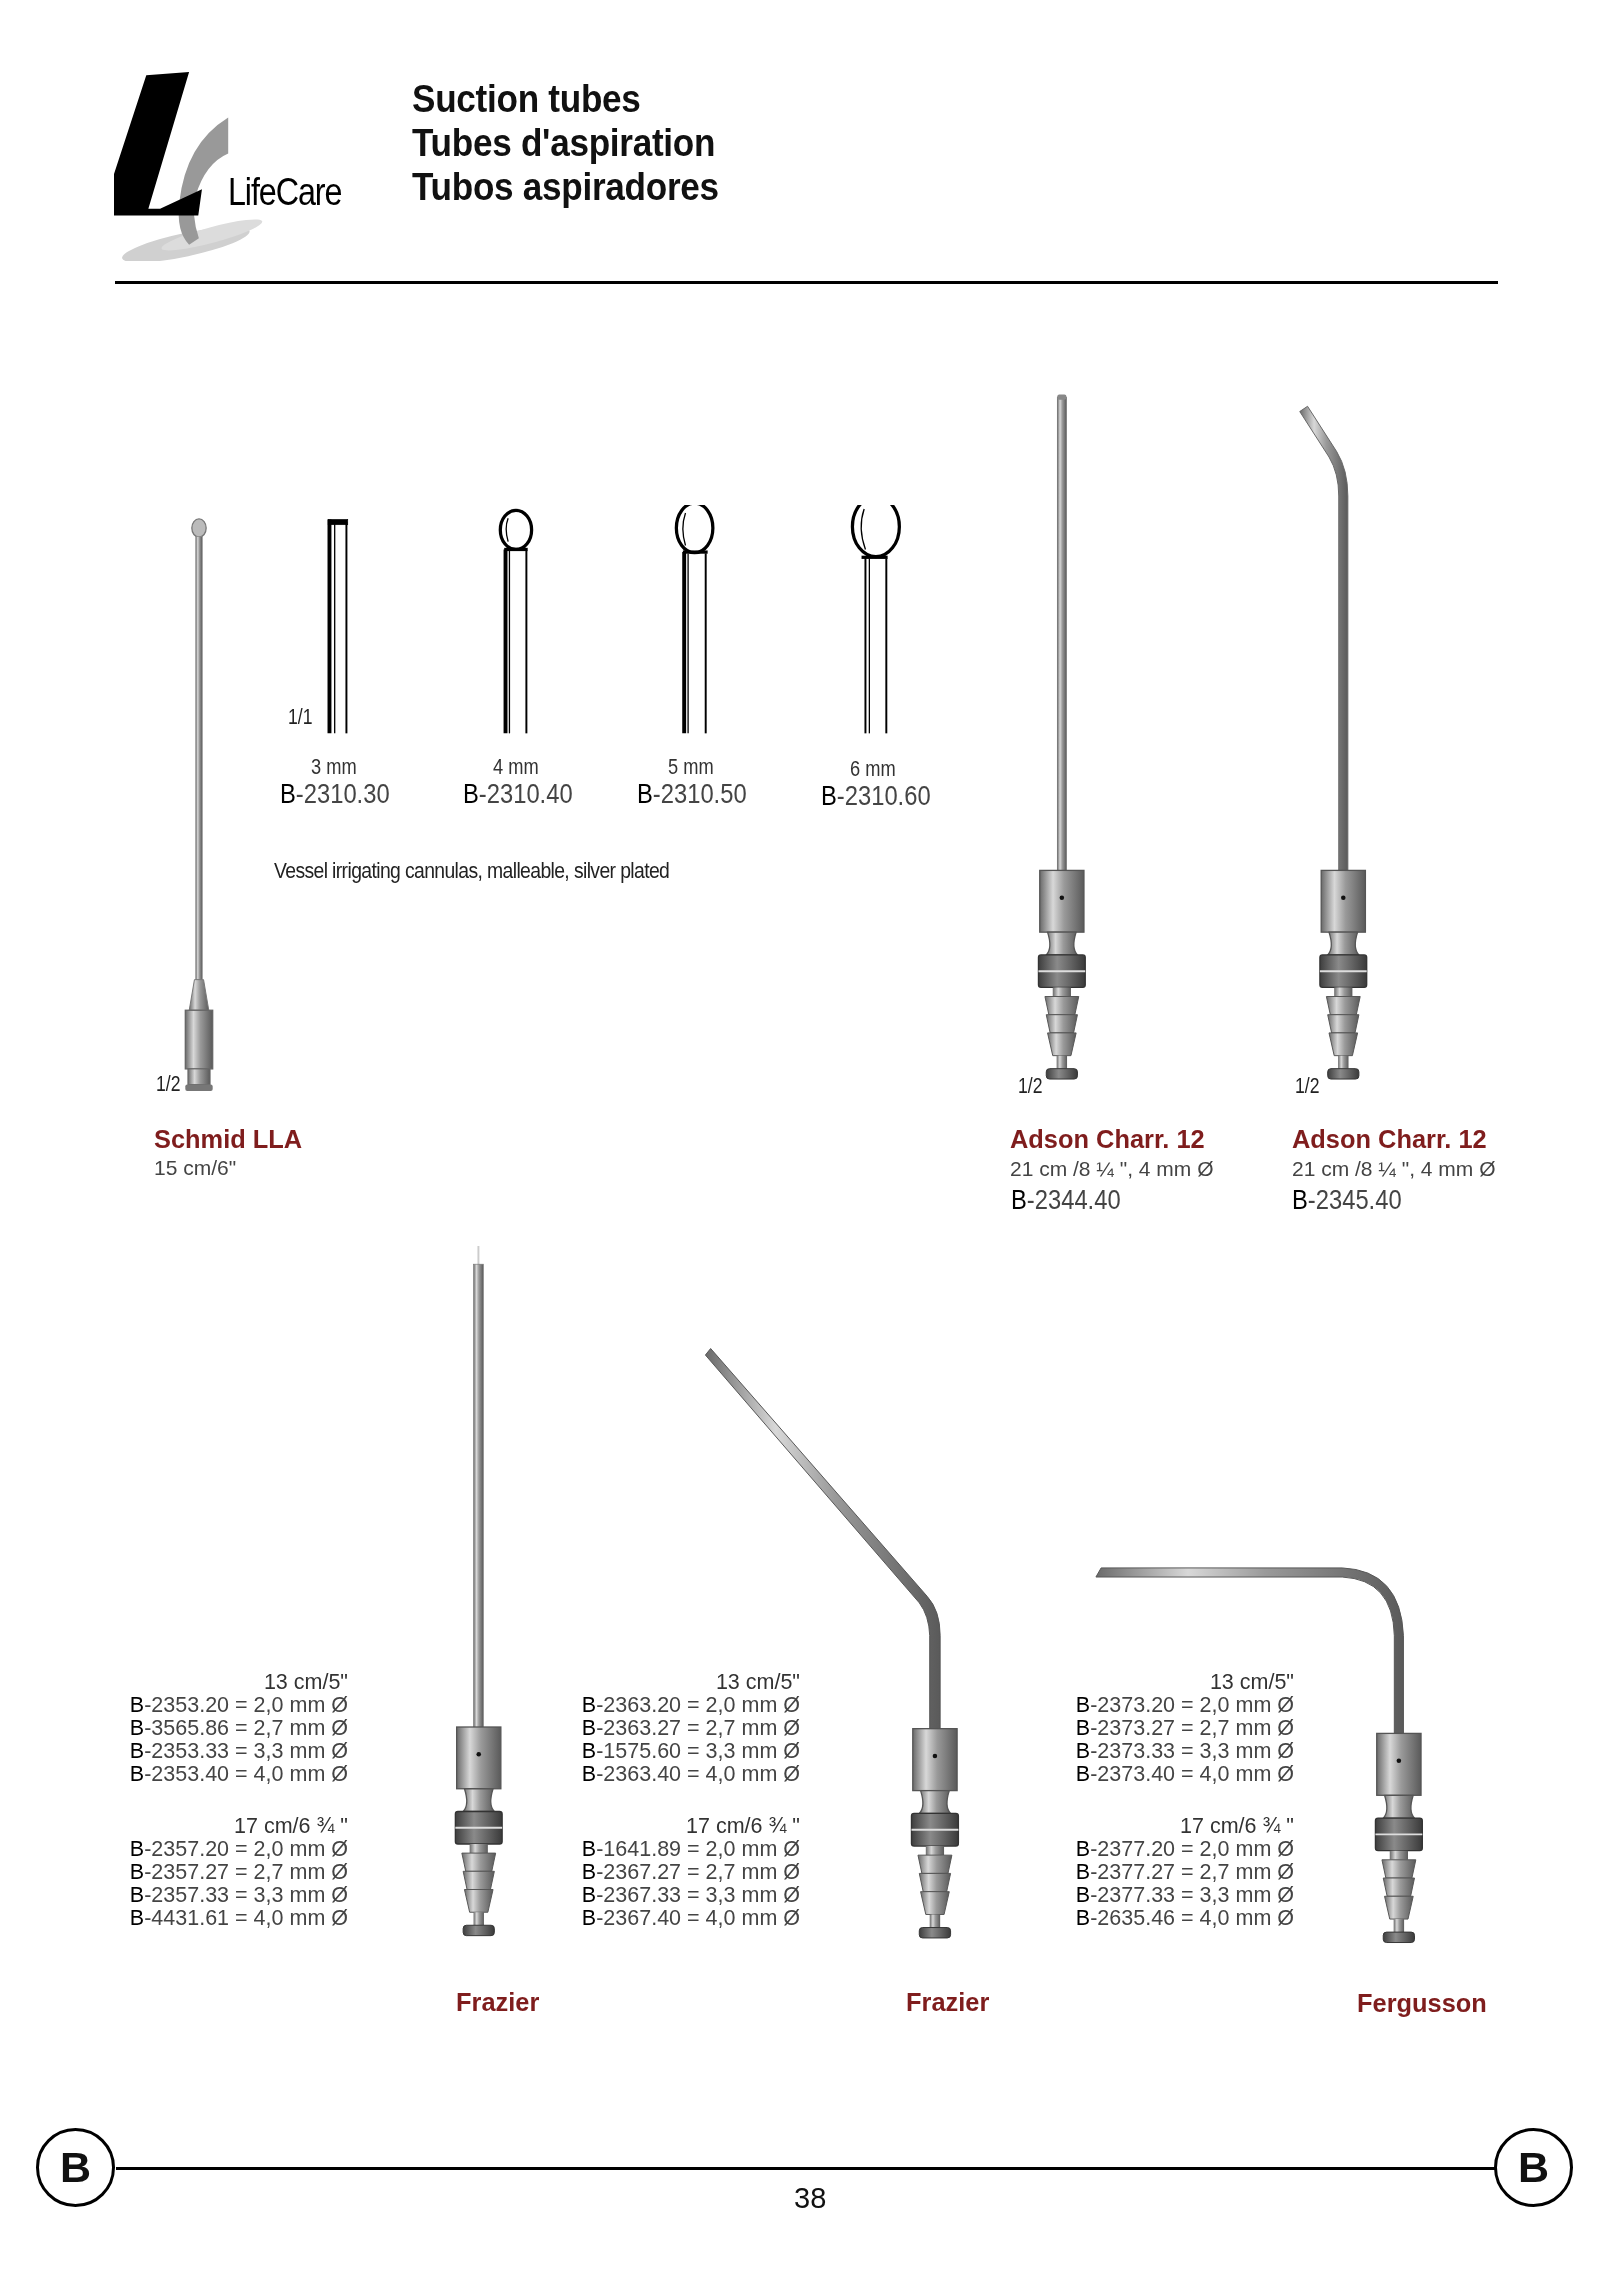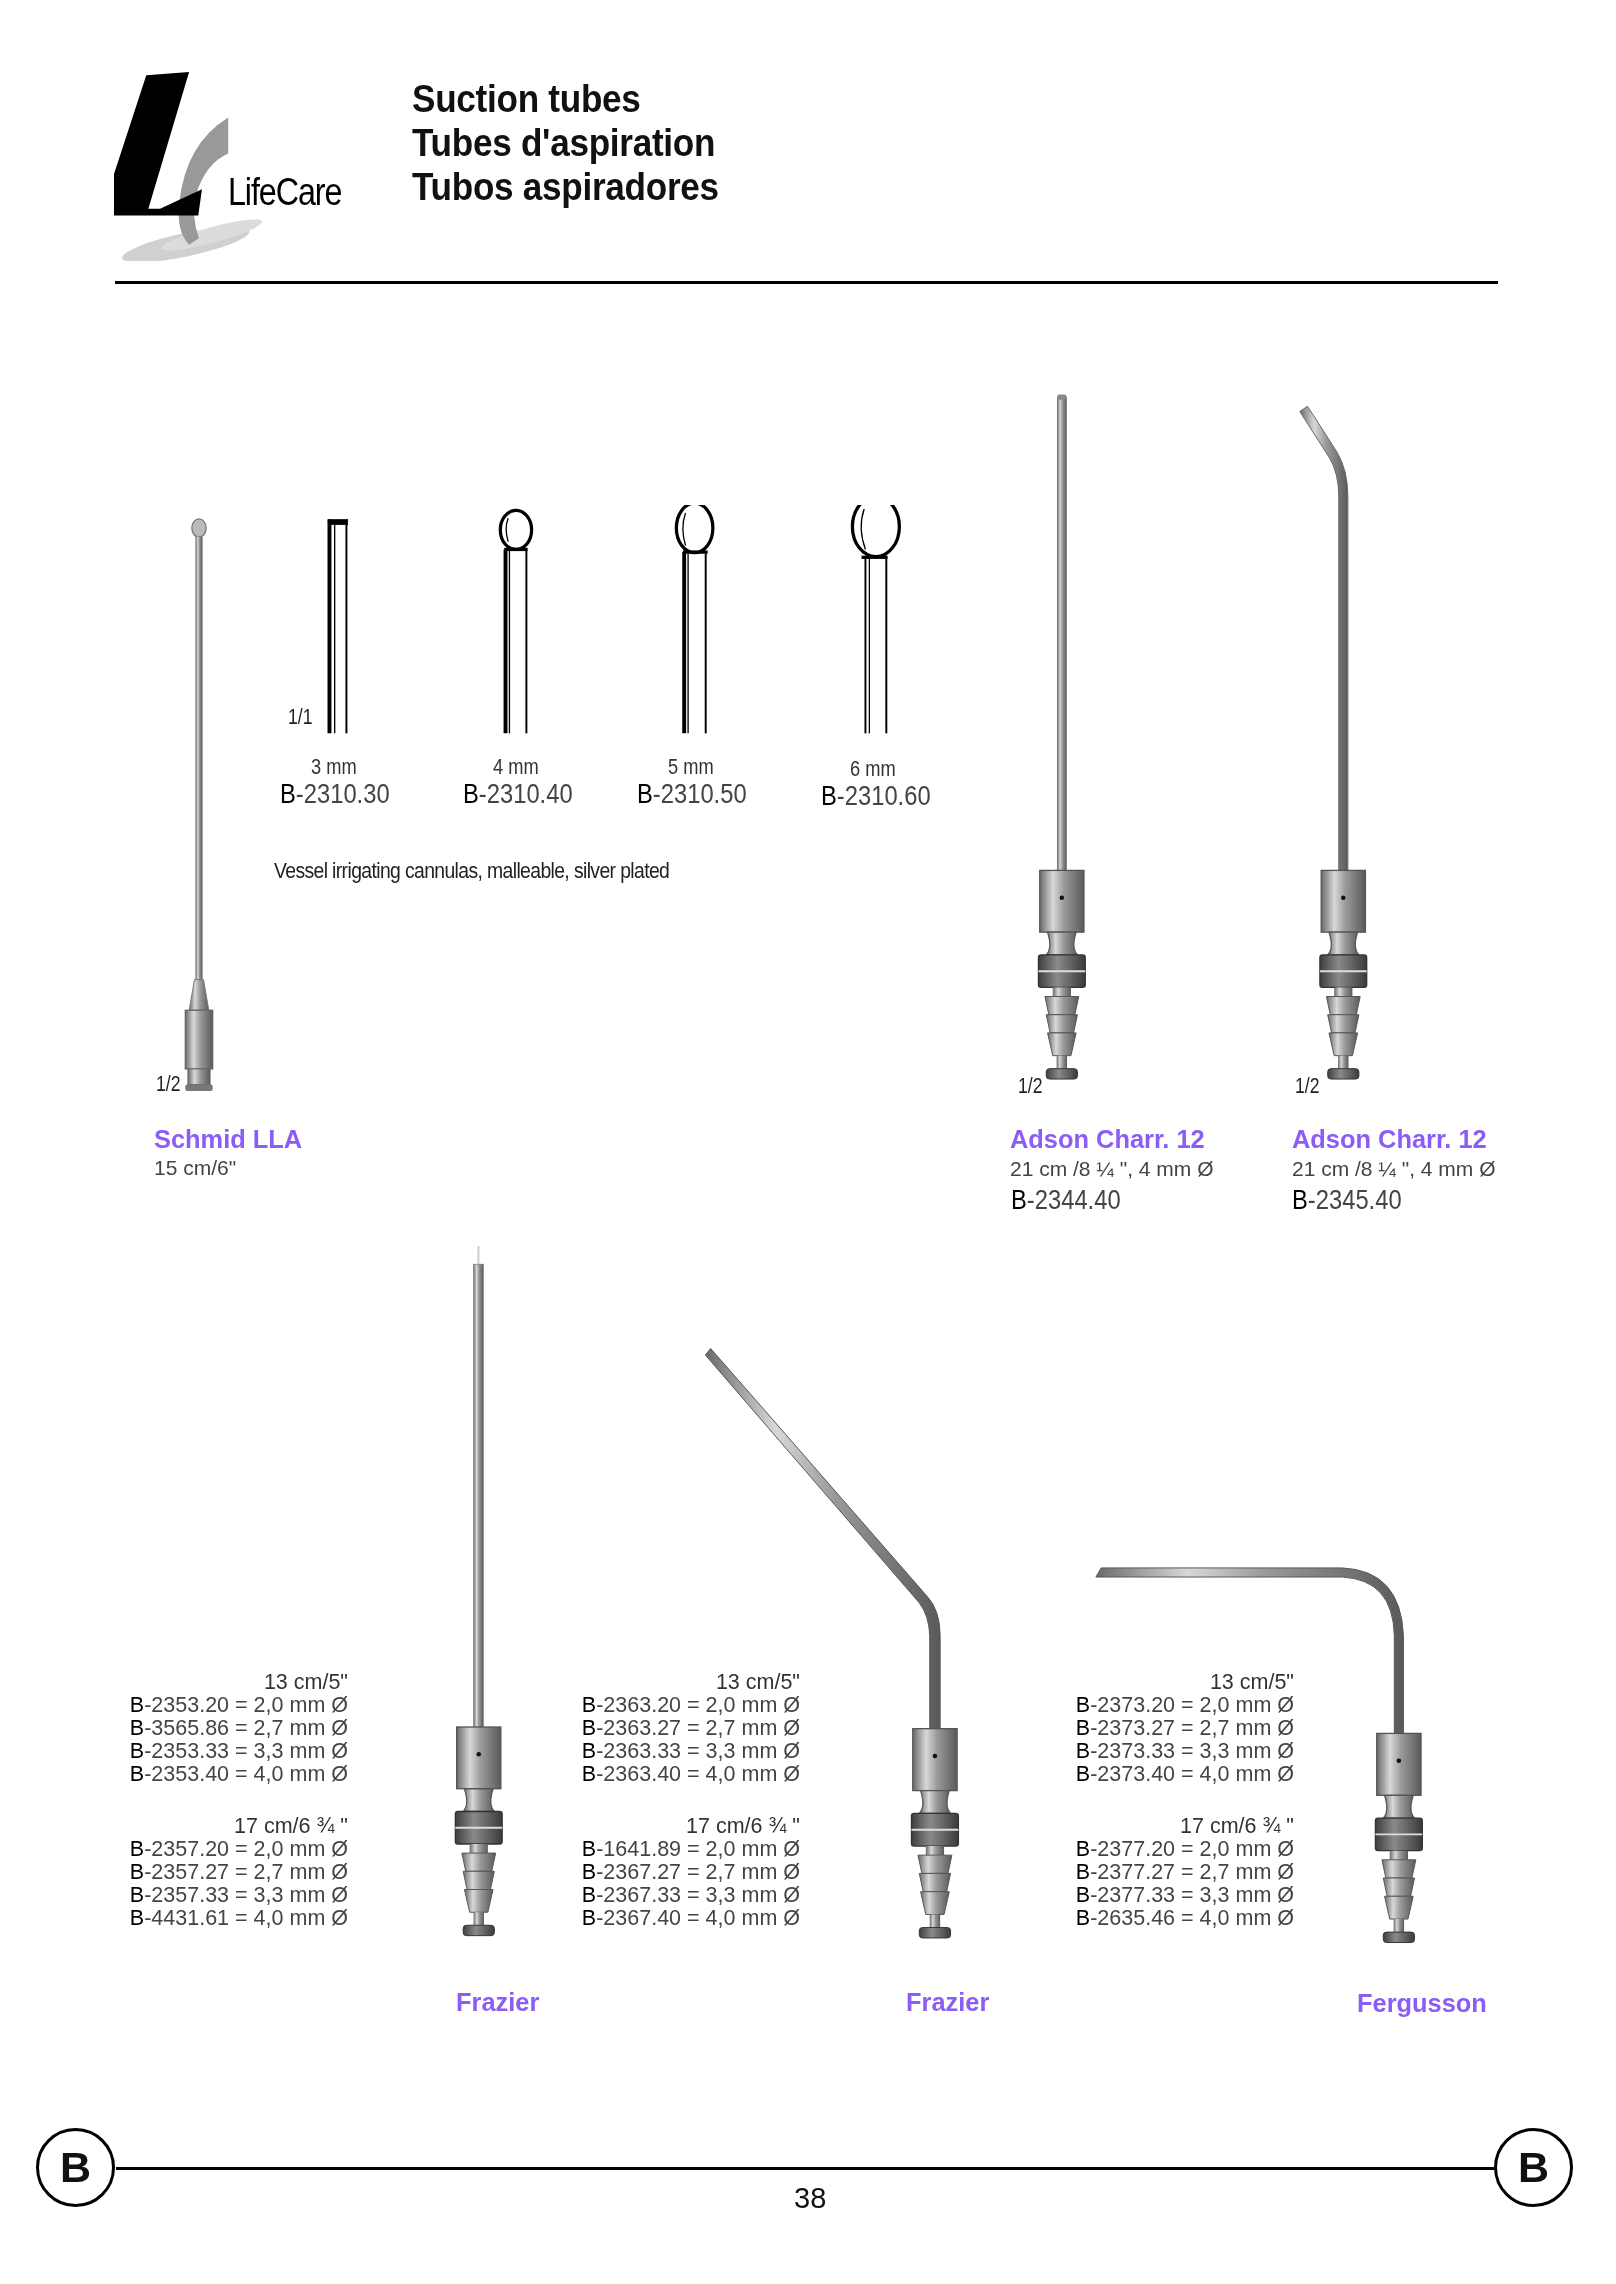--- a/index.html
+++ b/index.html
@@ -15,21 +15,21 @@
     .title-line { font-weight: bold; font-size: 39px; line-height: 44px; letter-spacing: -0.3px;
                   transform: scaleX(0.9); transform-origin: left; white-space: nowrap; }
     .header-rule { left: 115px; top: 281px; width: 1383px; height: 3.3px; background: #000; }
 
     
     .scale { font-size: 22px; color: #222; transform: scaleX(0.8); transform-origin: left; }
     .size-lbl { font-size: 21.5px; color: #333; transform: scaleX(0.85); transform-origin: left; white-space: nowrap; }
     .code { font-size: 27px; color: #444; white-space: nowrap; transform: scaleX(0.88); transform-origin: left; }
     .code b { color: #000; font-weight: normal; }
     .desc { font-size: 22px; color: #222; white-space: nowrap; letter-spacing: -0.7px; transform: scaleX(0.88); transform-origin: left; }
-    .name { font-weight: bold; font-size: 25.4px; color: #8b5cf6; white-space: nowrap; }
+    .name { font-weight: bold; font-size: 25.4px; color: #7f1d1d; white-space: nowrap; }
     .sub { font-size: 21px; color: #444; white-space: nowrap; }
     .spec-list { font-size: 21.5px; line-height: 23px; color: #444; white-space: nowrap; text-align: right; }
     .spec-list .len { color: #333; }
     .spec-list b { color: #000; font-weight: normal; }
 
     
     .footer-rule { left: 116px; top: 2167px; width: 1383px; height: 3.3px; background: #000; }
     .tab-circle { width: 73px; height: 73px; border: 3.9px solid #000; border-radius: 50%; background: #fff;
                   display: flex; align-items: center; justify-content: center; font-weight: bold; font-size: 43px; }
     .page-num { left: 788px; top: 2182px; font-size: 29px; color: #111; margin-left: 6px; }
@@ -188,21 +188,21 @@
 <div class="abs name" style="left:456px; top:1988px;">Frazier</div>
 
 <svg class="abs" style="left:691px; top:1342px;" width="274" height="639" viewBox="0 0 420 980">
   <path d="M22 20 L350 400 Q365 420 366 450 L366 593 L382 593 L382 450 Q382 412 362 390 L30 10 Z" fill="url(#metal)" stroke="#555" stroke-width="1.5"></path>
   <use href="#handle" x="374" y="593"></use>
 </svg>
 <div class="abs spec-list" style="left:573px; top:1671px; width:227px;">
   <div class="len">13 cm/5"</div>
   <div><b>B</b><span>-2363.20</span> <span>= 2,0 mm Ø</span></div>
   <div><b>B</b><span>-2363.27</span> <span>= 2,7 mm Ø</span></div>
-  <div><b>B</b><span>-2363.33</span> <span>= 3,3 mm Ø</span></div>
+  <div><b>B</b><span>-1575.60</span> <span>= 3,3 mm Ø</span></div>
   <div><b>B</b><span>-2363.40</span> <span>= 4,0 mm Ø</span></div>
   <div style="height:29px"></div>
   <div class="len">17 cm/6 ¾ "</div>
   <div><b>B</b><span>-1641.89</span> <span>= 2,0 mm Ø</span></div>
   <div><b>B</b><span>-2367.27</span> <span>= 2,7 mm Ø</span></div>
   <div><b>B</b><span>-2367.33</span> <span>= 3,3 mm Ø</span></div>
   <div><b>B</b><span>-2367.40</span> <span>= 4,0 mm Ø</span></div>
 </div>
 <div class="abs name" style="left:906px; top:1988px;">Frazier</div>
 

